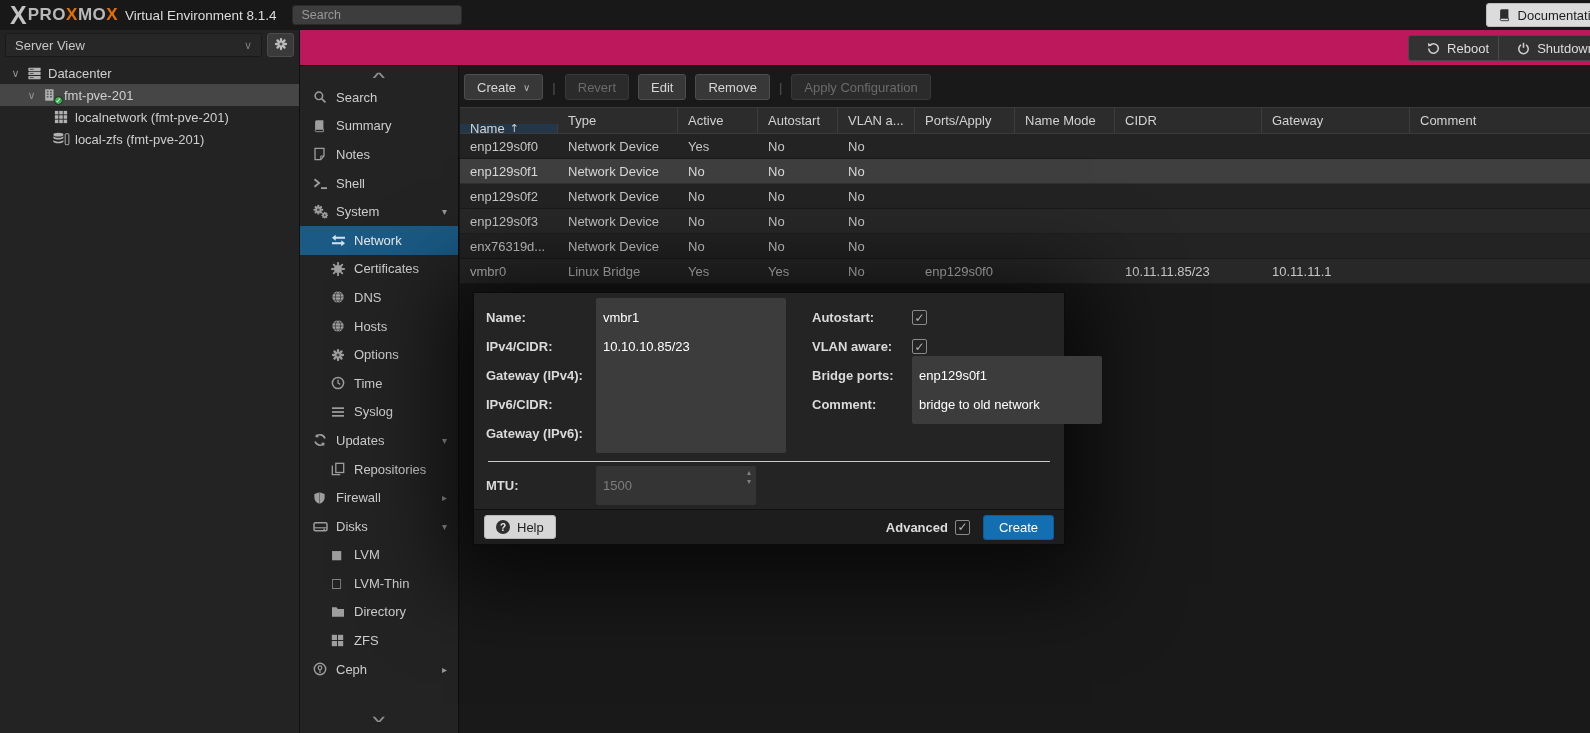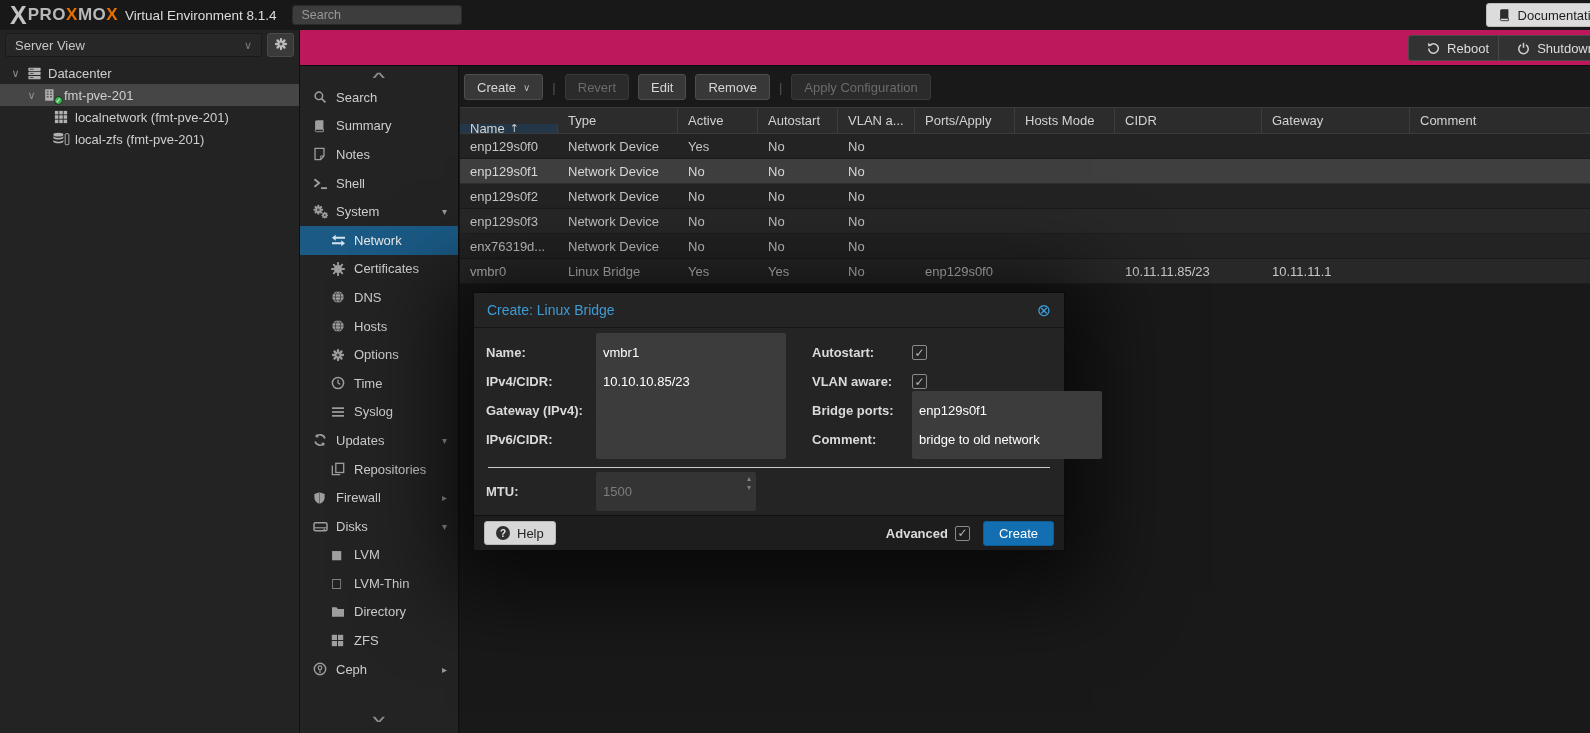--- a/index.html
+++ b/index.html
@@ -518,21 +518,21 @@
         <div class="hcell" style="width: 80px;">
           <span>Autostart</span>
         </div>
         <div class="hcell" style="width: 77px;">
           <span>VLAN a...</span>
         </div>
         <div class="hcell" style="width: 100px;">
           <span>Ports/Apply</span>
         </div>
         <div class="hcell" style="width: 100px;">
-          <span>Hosts Mode</span>
+          <span>Name Mode</span>
         </div>
         <div class="hcell" style="width: 147px;">
           <span>CIDR</span>
         </div>
         <div class="hcell" style="width: 148px;">
           <span>Gateway</span>
         </div>
         <div class="hcell flex1">
           <span>Comment</span>
         </div>
@@ -609,41 +609,41 @@
           <div class="gcell" style="width: 147px;">10.11.11.85/23</div>
           <div class="gcell" style="width: 148px;">10.11.11.1</div>
           <div class="gcell flex1"></div>
         </div>
       </div>
   </div>
 
 </div>
 
 <div class="dialog">
-  <div class="dhead">
-    <span class="dtitle">Create: Linux Bridge</span>
-    <span class="dclose ch">⊗</span>
-  </div>
   <div class="dbody">
     <div class="fcols">
       <div class="lcol">
         <div class="frow">
             <span class="flab">Name:</span>
             <input class="inp" value="vmbr1" style="">
           </div>
         <div class="frow">
             <span class="flab">IPv4/CIDR:</span>
             <input class="inp" value="10.10.10.85/23" style="">
           </div>
         <div class="frow">
             <span class="flab">Gateway (IPv4):</span>
             <input class="inp" value="" style="">
           </div>
         <div class="frow">
             <span class="flab">IPv6/CIDR:</span>
+            <input class="inp" value="" style="">
+          </div>
+        <div class="frow">
+            <span class="flab">Gateway (IPv6):</span>
             <input class="inp" value="" style="">
           </div>
       </div>
       <div class="rcol">
         <div class="frow">
             <span class="flab">Autostart:</span>
             <span class="cbox">
               <span class="ch">✓</span>
             </span>
           </div>

